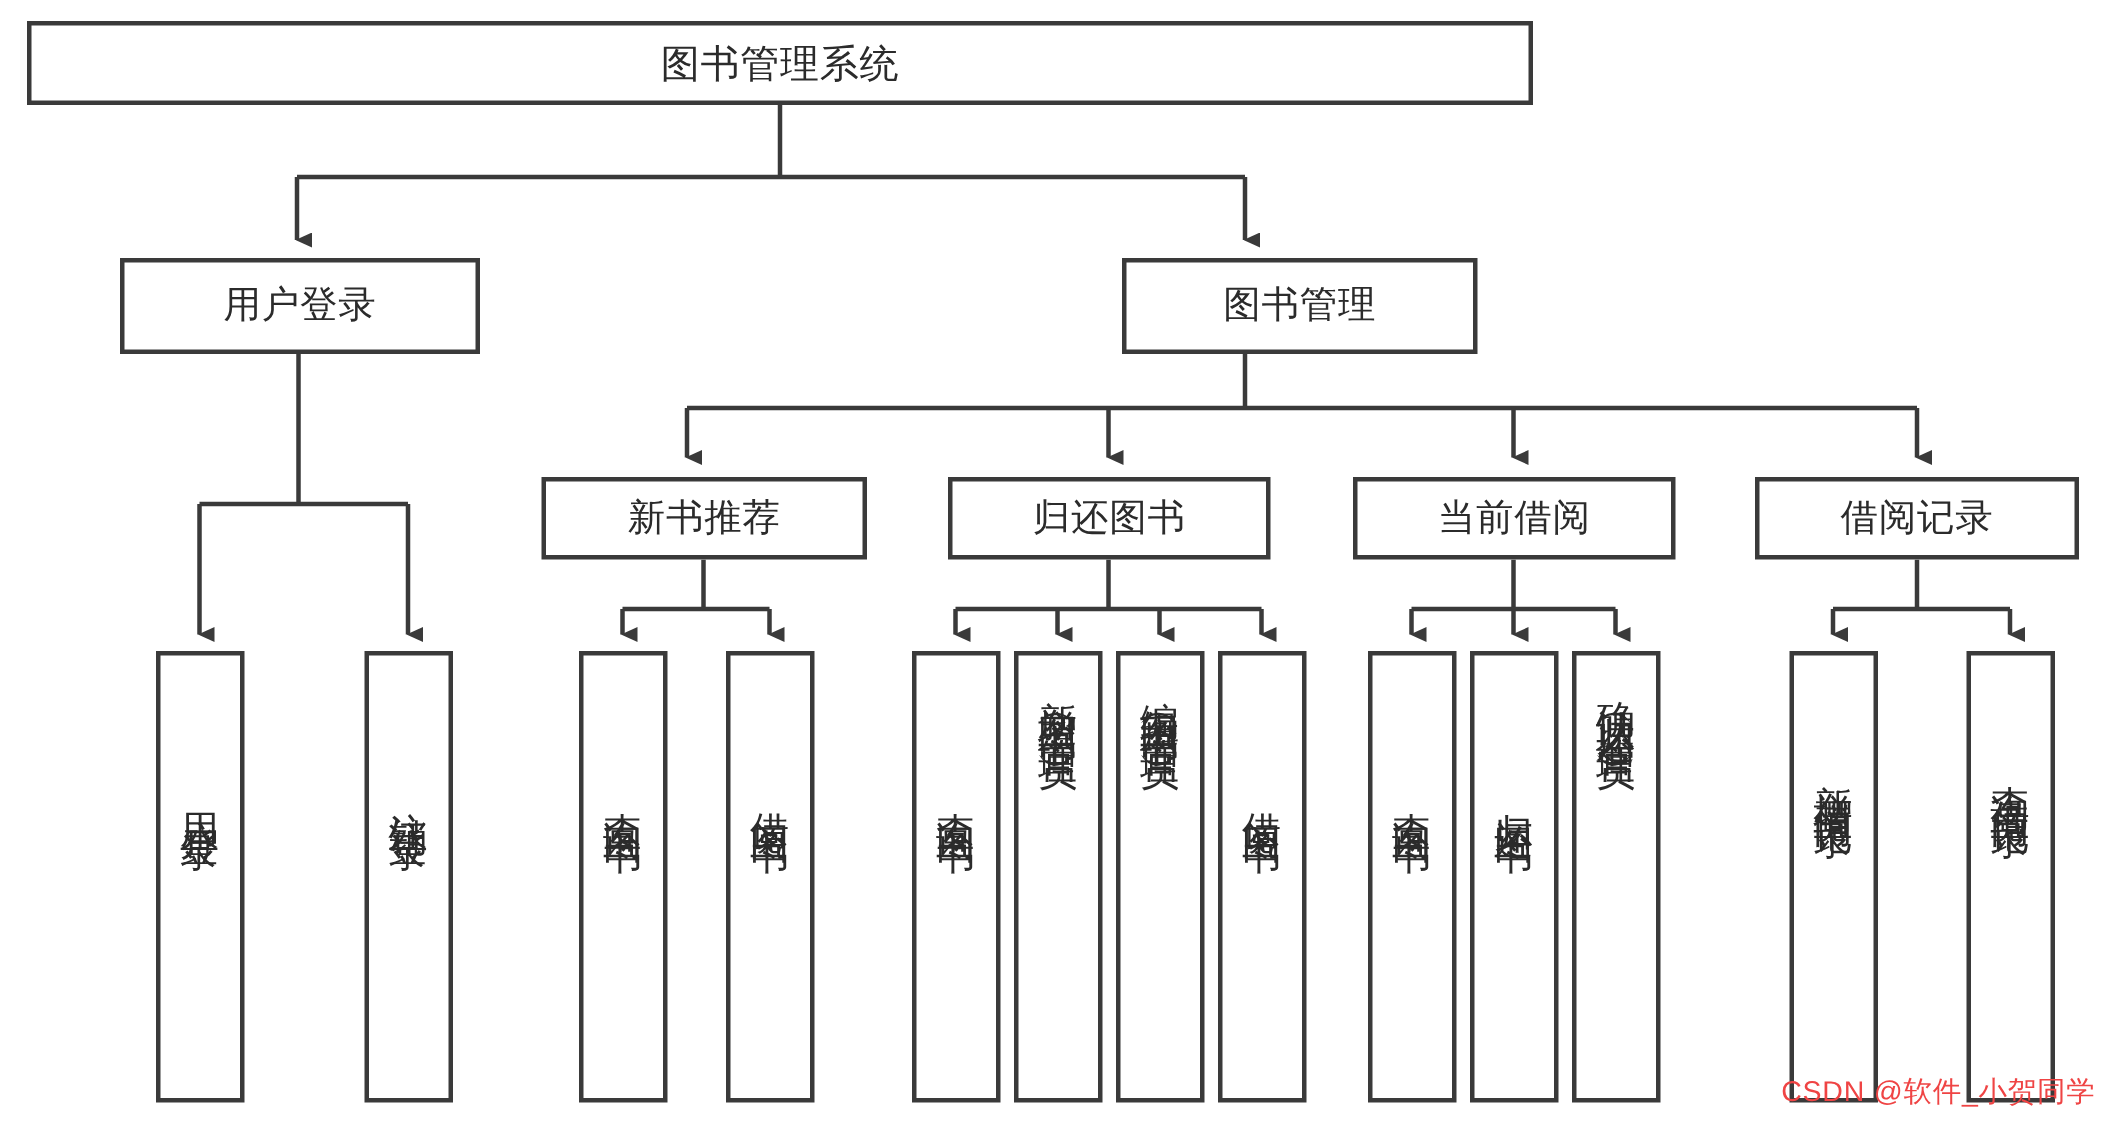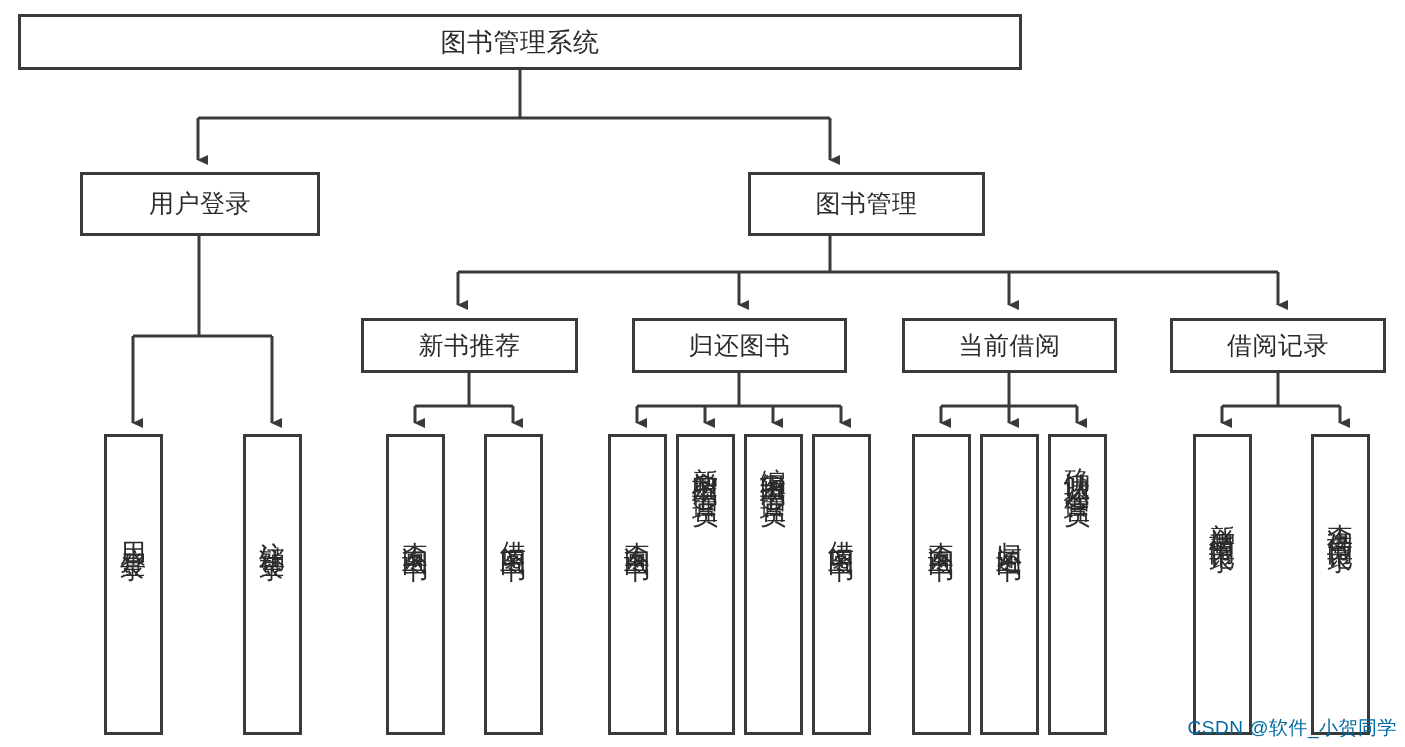--- a/index.html
+++ b/index.html
@@ -67,21 +67,21 @@
     padding-top: 4px;
   }
   .node.vertical.tall2 .label {
     padding-top: 60px;
   }
   .watermark {
     position: absolute;
     right: 8px;
     bottom: 6px;
     font-size: 19px;
-    color: #0369a1;
+    color: #ef4444;
     letter-spacing: 0.5px;
     white-space: nowrap;
     pointer-events: none;
   }
 </style>
 </head>
 <body>
 
 <div id="canvas">
 

